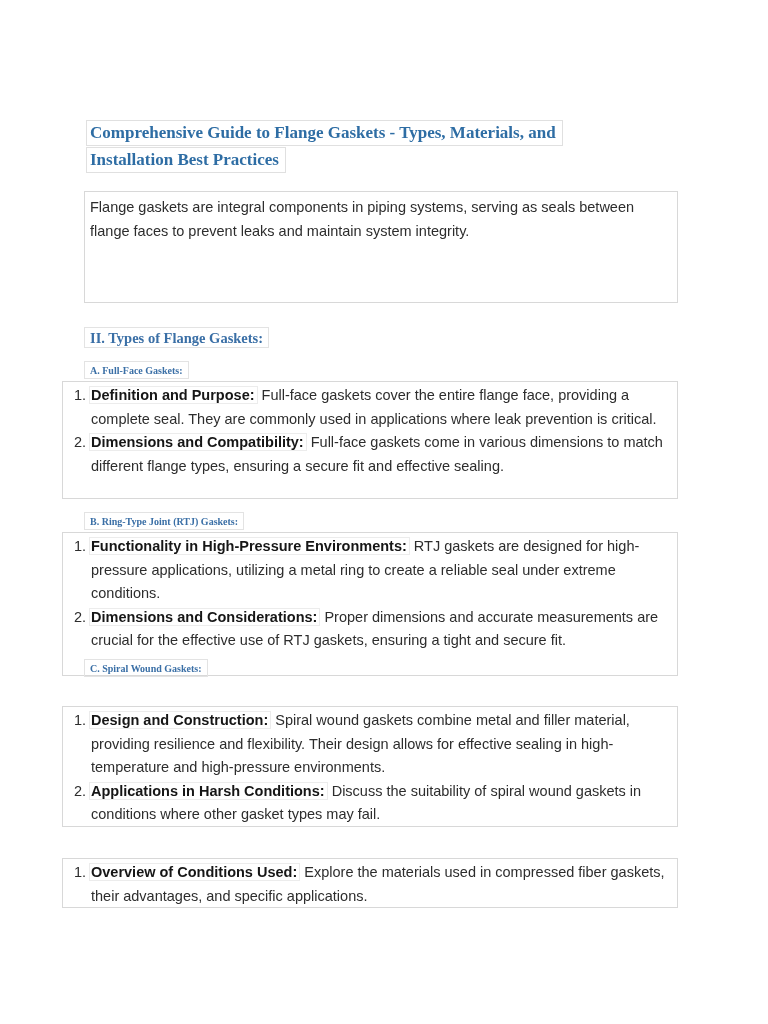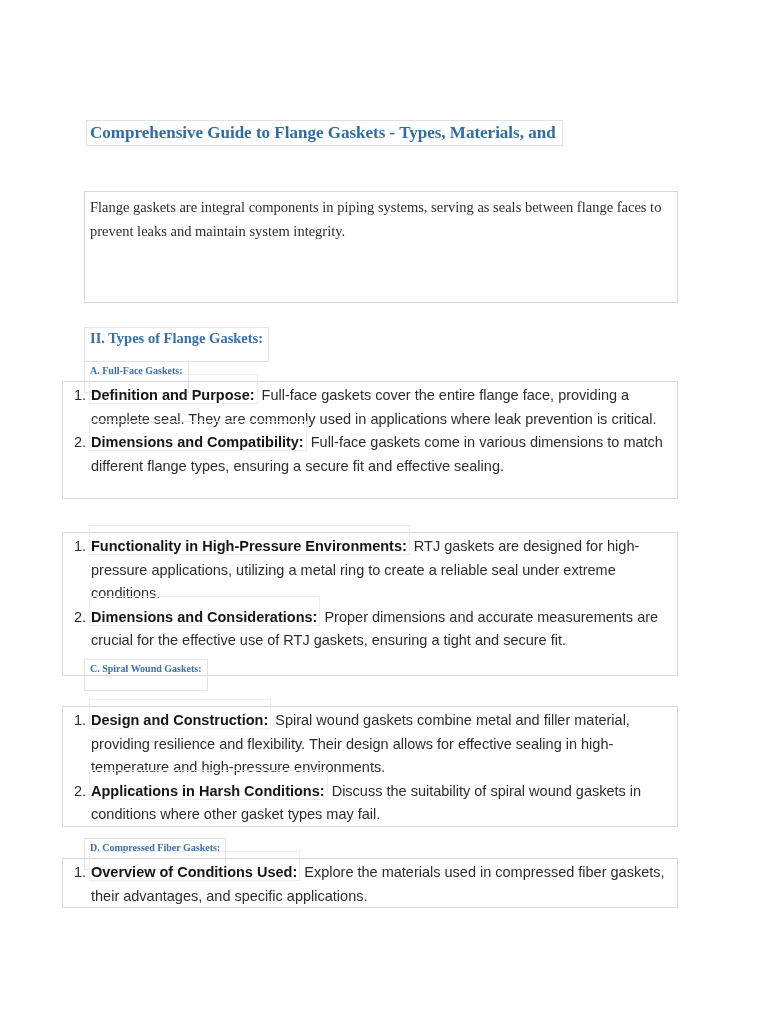--- a/index.html
+++ b/index.html
@@ -27,31 +27,31 @@
     white-space:nowrap;
   }
   
   .intro-box{
     position:absolute;left:84px;top:191px;width:594px;height:112px;
     box-sizing:border-box;
     border:1px solid #d8d8d8;
     padding:4px 6px 0 5px;
     font-size:14.5px;line-height:23.5px;
   }
-  .intro-box p{margin:0;font-family:Liberation Serif, serif;}
+  .intro-box p{margin:0;}
   .intro-box p + p{margin-top:20px;}
   
   .h2,.h3{
     position:absolute;left:84px;
     display:inline-block;
     font-family:"Liberation Serif", serif;
     font-weight:bold;
     color:#3a6fa6;
     border:1px solid #e3e3e3;
-    padding:1px 5px 14px 5px;
+    padding:1px 5px 0 5px;
     white-space:nowrap;
   }
   .h2{font-size:14.5px;line-height:18px;}
   .h3{font-size:10px;line-height:15px;}
   
   .list-box{
     position:absolute;left:62px;width:616px;
     box-sizing:border-box;
     border:1px solid #d8d8d8;
     padding:2px 2px 0 0;
@@ -63,51 +63,53 @@
     box-sizing:border-box;
     text-align:right;
     padding-right:5px;
     color:#2d2d2d;
   }
   .item-body{flex:1;padding-right:2px;}
   .item-label{
     font-weight:bold;
     color:#161616;
     border:1px solid #ececec;
-    padding:12px 2px 0 1px;
+    padding:0 2px 0 1px;
     margin-left:-2px;
   }
 </style>
 </head>
 <body>
 
 <div class="page">
 
   <div class="title-wrap">
     <div class="title-line">Comprehensive Guide to Flange Gaskets - Types, Materials, and</div>
+    <div class="title-line">Installation Best Practices</div>
   </div>
 
   <div class="intro-box">
     <p>Flange gaskets are integral components in piping systems, serving as seals between flange faces to prevent leaks and maintain system integrity.</p>
   </div>
 
   <div class="h2" style="top:327px;">II. Types of Flange Gaskets:</div>
 
   <div class="h3" style="top:361px;">A. Full-Face Gaskets:</div>
   <div class="list-box" style="top:381px;height:118px;">
     <div class="list-item">
       <span class="num">1.</span>
       <span class="item-body"><span class="item-label">Definition and Purpose:</span> <span>Full-face gaskets cover the entire flange face, providing a complete seal. They are commonly used in applications where leak prevention is critical.</span></span>
     </div>
     <div class="list-item">
       <span class="num">2.</span>
       <span class="item-body"><span class="item-label">Dimensions and Compatibility:</span> <span>Full-face gaskets come in various dimensions to match different flange types, ensuring a secure fit and effective sealing.</span></span>
     </div>
   </div>
 
+  <div class="h3" style="top:512px;">B. Ring-Type Joint (RTJ) Gaskets:</div>
   <div class="list-box" style="top:532px;height:144px;">
     <div class="list-item">
       <span class="num">1.</span>
       <span class="item-body"><span class="item-label">Functionality in High-Pressure Environments:</span> <span>RTJ gaskets are designed for high-pressure applications, utilizing a metal ring to create a reliable seal under extreme conditions.</span></span>
     </div>
     <div class="list-item">
       <span class="num">2.</span>
       <span class="item-body"><span class="item-label">Dimensions and Considerations:</span> <span>Proper dimensions and accurate measurements are crucial for the effective use of RTJ gaskets, ensuring a tight and secure fit.</span></span>
     </div>
   </div>
@@ -117,21 +119,20 @@
     <div class="list-item">
       <span class="num">1.</span>
       <span class="item-body"><span class="item-label">Design and Construction:</span> <span>Spiral wound gaskets combine metal and filler material, providing resilience and flexibility. Their design allows for effective sealing in high-temperature and high-pressure environments.</span></span>
     </div>
     <div class="list-item">
       <span class="num">2.</span>
       <span class="item-body"><span class="item-label">Applications in Harsh Conditions:</span> <span>Discuss the suitability of spiral wound gaskets in conditions where other gasket types may fail.</span></span>
     </div>
   </div>
 
-  <div class="h3" style="top:838px;">D. Compressed Fiber Gaskets:</div>
   <div class="list-box" style="top:858px;height:50px;">
     <div class="list-item">
       <span class="num">1.</span>
       <span class="item-body"><span class="item-label">Overview of Conditions Used:</span> <span>Explore the materials used in compressed fiber gaskets, their advantages, and specific applications.</span></span>
     </div>
   </div>
 
 </div>
 
 </body></html>

